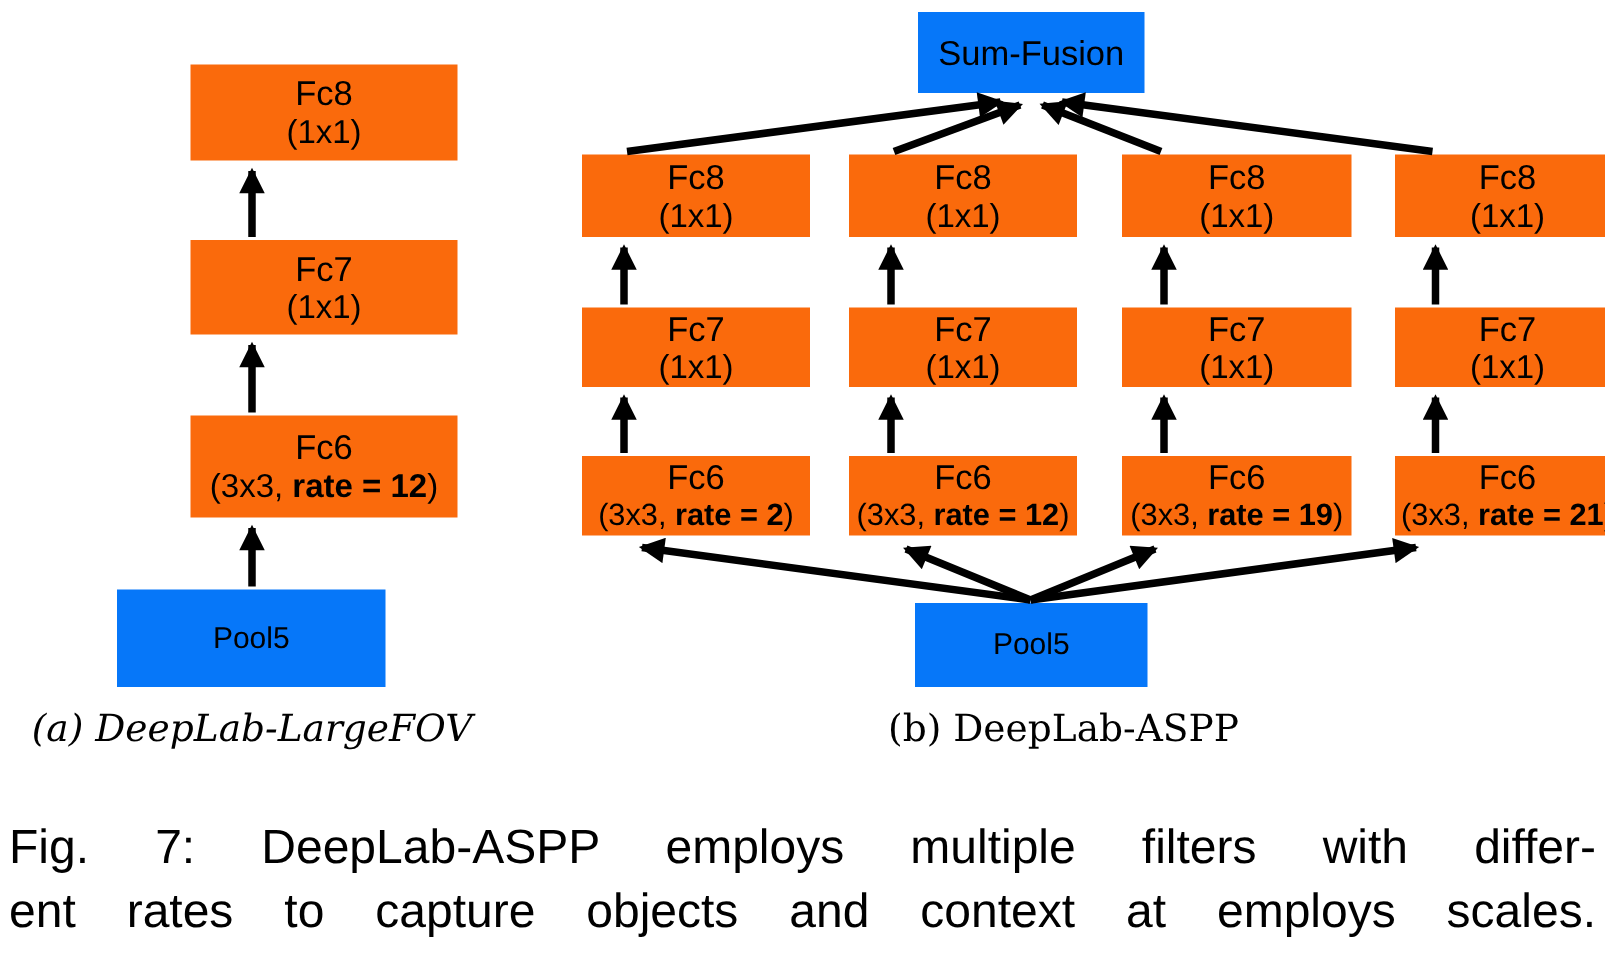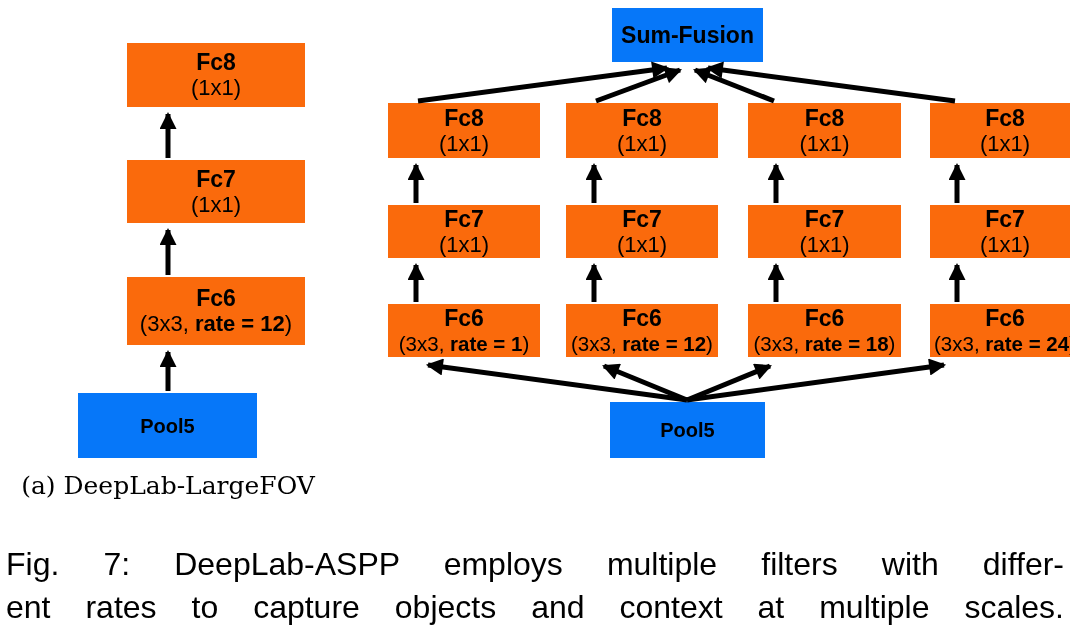--- a/index.html
+++ b/index.html
@@ -20,21 +20,21 @@
     position: absolute;
     display: flex;
     flex-direction: column;
     align-items: center;
     justify-content: center;
     color: #000;
     text-align: center;
   }
   .orange { background: var(--orange); margin-left: 48px; }
   .blue  { background: var(--blue); }
-  .t  { font-size: 23px; line-height: 26px; white-space: nowrap; font-weight: bold; }
+  .t  { font-size: 23px; line-height: 26px; white-space: nowrap; }
   .sub { font-size: 22px; line-height: 26px; white-space: nowrap; text-align: center; }
   .sub-sm { font-size: 20.5px; line-height: 25px; white-space: nowrap; }
   .b { font-weight: bold; }
   .single { font-size: 20px; }
   .arrows {
     position: absolute;
     left: 0; top: 0;
     pointer-events: none;
   }
   .arrows line { stroke: var(--arrow); stroke-width: 5; }
@@ -77,37 +77,37 @@
     <span class="t">Fc7</span>
     <span class="sub">(1x1)</span>
   </div>
   <div class="box orange" style="left:79px; top:277px; width:178px; height:68px;">
     <span class="t">Fc6</span>
     <span class="sub"><span>(3x3, </span><span class="b">rate = 12</span><span>)</span></span>
   </div>
   <div class="box blue" style="left:78px; top:393px; width:179px; height:65px;">
     <span class="t single">Pool5</span>
   </div>
-  <div class="subcap" style="left:18px; top:471px; width:300px;">(a) DeepLab-LargeFOV</div>
+  <div class="subcap" style="left:18px; top:471px; width:300px;font-style:italic;">(a) DeepLab-LargeFOV</div>
 
   <div class="box blue" style="left:612px; top:8px; width:151px; height:54px;">
     <span class="t">Sum-Fusion</span>
   </div>
 
   <div class="box orange" style="left:340px; top:103px; width:152px; height:55px;">
     <span class="t">Fc8</span>
     <span class="sub">(1x1)</span>
   </div>
   <div class="box orange" style="left:340px; top:205px; width:152px; height:53px;">
     <span class="t">Fc7</span>
     <span class="sub">(1x1)</span>
   </div>
   <div class="box orange" style="left:340px; top:304px; width:152px; height:53px;">
     <span class="t">Fc6</span>
-    <span class="sub-sm"><span>(3x3, </span><span class="b">rate = 1</span><span>)</span></span>
+    <span class="sub-sm"><span>(3x3, </span><span class="b">rate = 2</span><span>)</span></span>
   </div>
 
   <div class="box orange" style="left:518px; top:103px; width:152px; height:55px;">
     <span class="t">Fc8</span>
     <span class="sub">(1x1)</span>
   </div>
   <div class="box orange" style="left:518px; top:205px; width:152px; height:53px;">
     <span class="t">Fc7</span>
     <span class="sub">(1x1)</span>
   </div>
@@ -119,39 +119,40 @@
   <div class="box orange" style="left:700px; top:103px; width:153px; height:55px;">
     <span class="t">Fc8</span>
     <span class="sub">(1x1)</span>
   </div>
   <div class="box orange" style="left:700px; top:205px; width:153px; height:53px;">
     <span class="t">Fc7</span>
     <span class="sub">(1x1)</span>
   </div>
   <div class="box orange" style="left:700px; top:304px; width:153px; height:53px;">
     <span class="t">Fc6</span>
-    <span class="sub-sm"><span>(3x3, </span><span class="b">rate = 18</span><span>)</span></span>
+    <span class="sub-sm"><span>(3x3, </span><span class="b">rate = 19</span><span>)</span></span>
   </div>
 
   <div class="box orange" style="left:882px; top:103px; width:150px; height:55px;">
     <span class="t">Fc8</span>
     <span class="sub">(1x1)</span>
   </div>
   <div class="box orange" style="left:882px; top:205px; width:150px; height:53px;">
     <span class="t">Fc7</span>
     <span class="sub">(1x1)</span>
   </div>
   <div class="box orange" style="left:882px; top:304px; width:150px; height:53px;">
     <span class="t">Fc6</span>
-    <span class="sub-sm"><span>(3x3, </span><span class="b">rate = 24</span><span>)</span></span>
+    <span class="sub-sm"><span>(3x3, </span><span class="b">rate = 21</span><span>)</span></span>
   </div>
 
   <div class="box blue" style="left:610px; top:402px; width:155px; height:56px;">
     <span class="t single">Pool5</span>
   </div>
+  <div class="subcap" style="left:559px; top:471px; width:300px;">(b) DeepLab-ASPP</div>
 
   <svg class="arrows" width="1070" height="643" viewBox="0 0 1070 643">
     <defs>
       <marker id="ah" viewBox="0 0 12 12" refX="10.5" refY="6" markerWidth="19" markerHeight="17" markerUnits="userSpaceOnUse" orient="auto">
         <path d="M0,0 L12,6 L0,12 Z" fill="#000000"></path>
       </marker>
     </defs>
 
     <line x1="168" y1="391" x2="168" y2="352" marker-end="url(#ah)"></line>
     <line x1="168" y1="275" x2="168" y2="230" marker-end="url(#ah)"></line>
@@ -172,16 +173,16 @@
     <line x1="955" y1="101" x2="708" y2="68" marker-end="url(#ah)"></line>
 
     <line x1="687" y1="400" x2="428" y2="365" marker-end="url(#ah)"></line>
     <line x1="687" y1="400" x2="604" y2="366" marker-end="url(#ah)"></line>
     <line x1="687" y1="400" x2="770" y2="366" marker-end="url(#ah)"></line>
     <line x1="687" y1="400" x2="944" y2="365" marker-end="url(#ah)"></line>
   </svg>
 
   <div class="figcap">
     <span class="line">Fig. 7: DeepLab-ASPP employs multiple filters with differ-</span>
-    <span class="line">ent rates to capture objects and context at multiple scales.</span>
+    <span class="line">ent rates to capture objects and context at employs scales.</span>
   </div>
 
 </div>
 
 </body></html>

